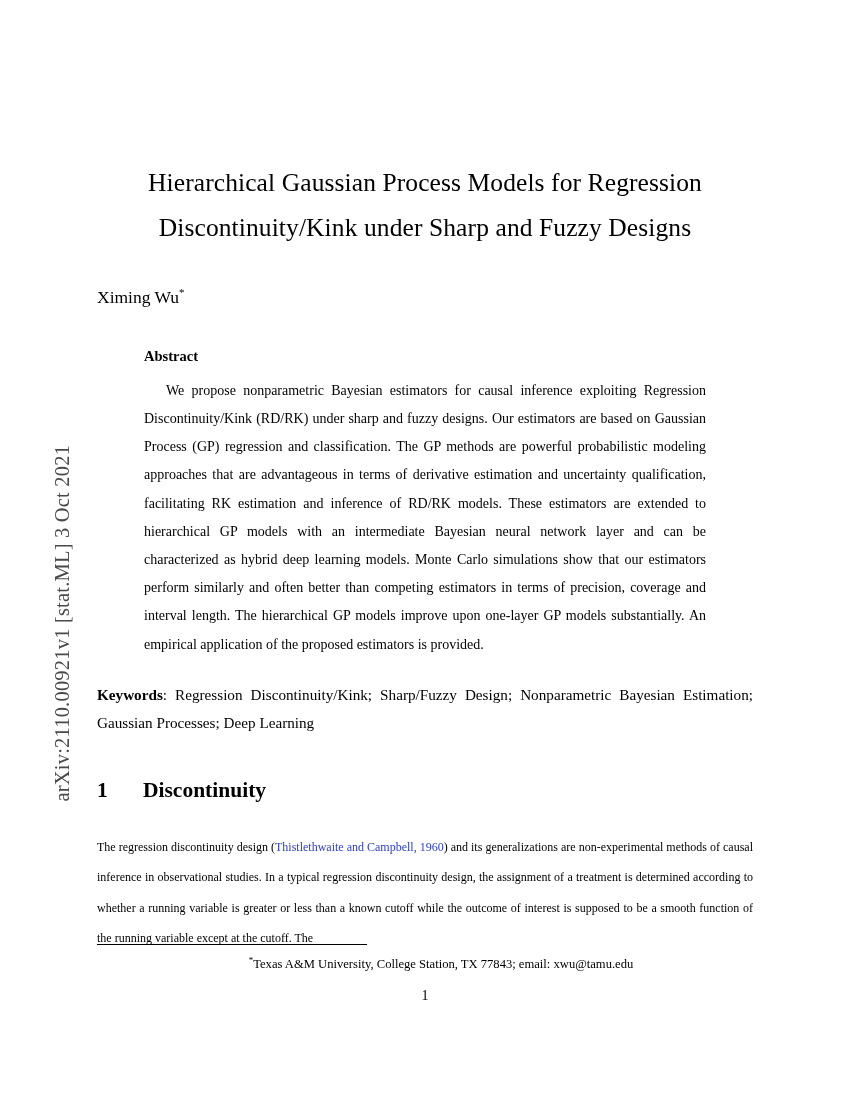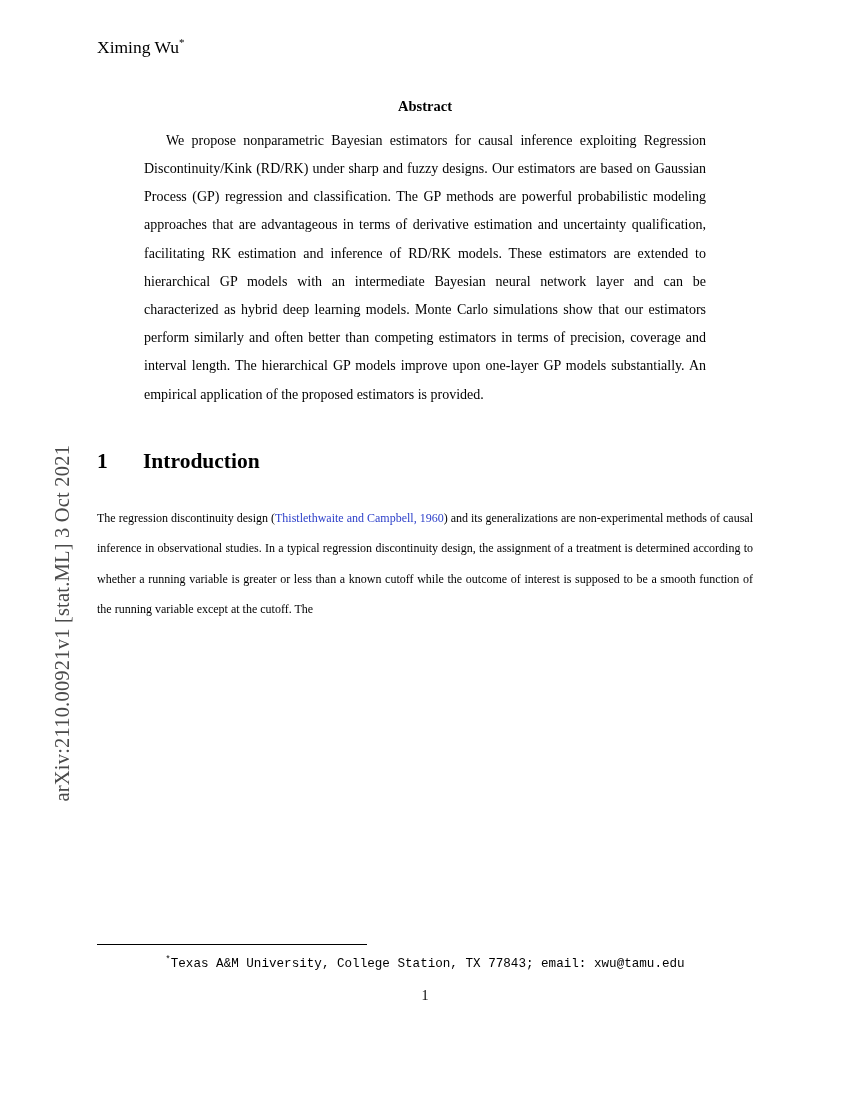--- a/index.html
+++ b/index.html
@@ -64,21 +64,20 @@
   .author sup {
     font-size: 11px;
     vertical-align: super;
   }
 
   .abstract-wrap {
     margin-top: 40px;
     padding: 0 47px;
   }
   .abstract-heading {
-    text-align: center;
     font-weight: bold;
     font-size: 14.5px;
     margin-bottom: 12px;
   }
   .abstract-body {
     font-size: 14px;
     line-height: 28.2px;
     text-align: justify;
     text-justify: inter-word;
   }
@@ -112,27 +111,26 @@
   .footnote-rule {
     position: absolute;
     left: 0;
     top: 944px;
     width: 270px;
     height: 1px;
     background: #000;
   }
   .footnote {
     position: absolute;
-    left: 0;
+    left: 16px;
     top: 950px;
     width: 656px;
     font-size: 12.6px;
     line-height: 20px;
     text-align: center;
-    font-family: Liberation Mono, monospace;
   }
   .footnote sup { font-size: 9px; vertical-align: super; }
 
   .page-number {
     position: absolute;
     left: 0;
     top: 988px;
     width: 656px;
     text-align: center;
     font-size: 14px;
@@ -140,34 +138,41 @@
 </style>
 </head>
 <body>
 
 <div class="page">
 
   <div class="arxiv-stamp">arXiv:2110.00921v1  [stat.ML]  3 Oct 2021</div>
 
   <div class="content">
 
+    <div class="title">
+      <span>Hierarchical Gaussian Process Models for Regression</span>
+      <span class="line2">Discontinuity/Kink under Sharp and Fuzzy Designs</span>
+    </div>
 
     <div class="author">
       <span>Ximing Wu</span><sup>*</sup>
     </div>
 
     <div class="abstract-wrap">
       <div class="abstract-heading">Abstract</div>
       <div class="abstract-body"><span class="indent"></span><span>We propose nonparametric Bayesian estimators for causal inference exploiting Regression Discontinuity/Kink (RD/RK) under sharp and fuzzy designs. Our estimators are based on Gaussian Process (GP) regression and classification. The GP methods are powerful probabilistic modeling approaches that are advantageous in terms of derivative estimation and uncertainty qualification, facilitating RK estimation and inference of RD/RK models. These estimators are extended to hierarchical GP models with an intermediate Bayesian neural network layer and can be characterized as hybrid deep learning models. Monte Carlo simulations show that our estimators perform similarly and often better than competing estimators in terms of precision, coverage and interval length. The hierarchical GP models improve upon one-layer GP models substantially. An empirical application of the proposed estimators is provided.</span></div>
     </div>
 
+    <div class="keywords">
+      <b>Keywords</b><span>: </span><span>Regression Discontinuity/Kink; Sharp/Fuzzy Design; Nonparametric Bayesian Estimation; Gaussian Processes; Deep Learning</span>
+    </div>
 
     <div class="section-heading">
       <span class="num">1</span>
-      <span>Introduction</span>
+      <span>Discontinuity</span>
     </div>
 
     <div class="body-text"><span>The regression discontinuity design (</span><span class="cite">Thistlethwaite and Campbell, 1960</span><span>) and its generalizations are non-experimental methods of causal inference in observational studies. In a typical regression discontinuity design, the assignment of a treatment is determined according to whether a running variable is greater or less than a known cutoff while the outcome of interest is supposed to be a smooth function of the running variable except at the cutoff. The</span></div>
 
     <div class="footnote-rule"></div>
     <div class="footnote"><sup>*</sup><span>Texas A&amp;M University, College Station, TX 77843; email: xwu@tamu.edu</span></div>
 
     <div class="page-number">1</div>
 
   </div>

